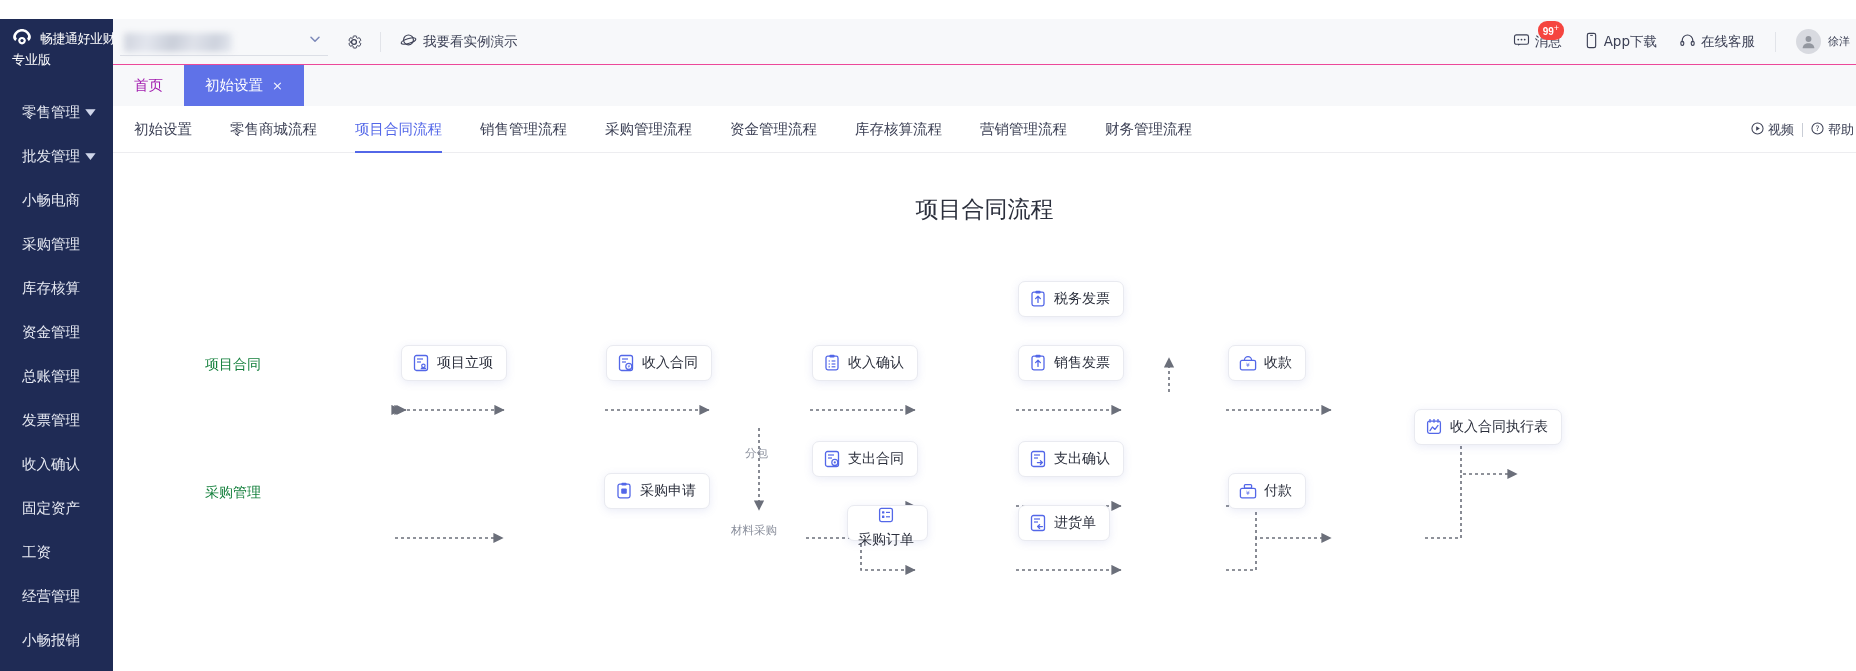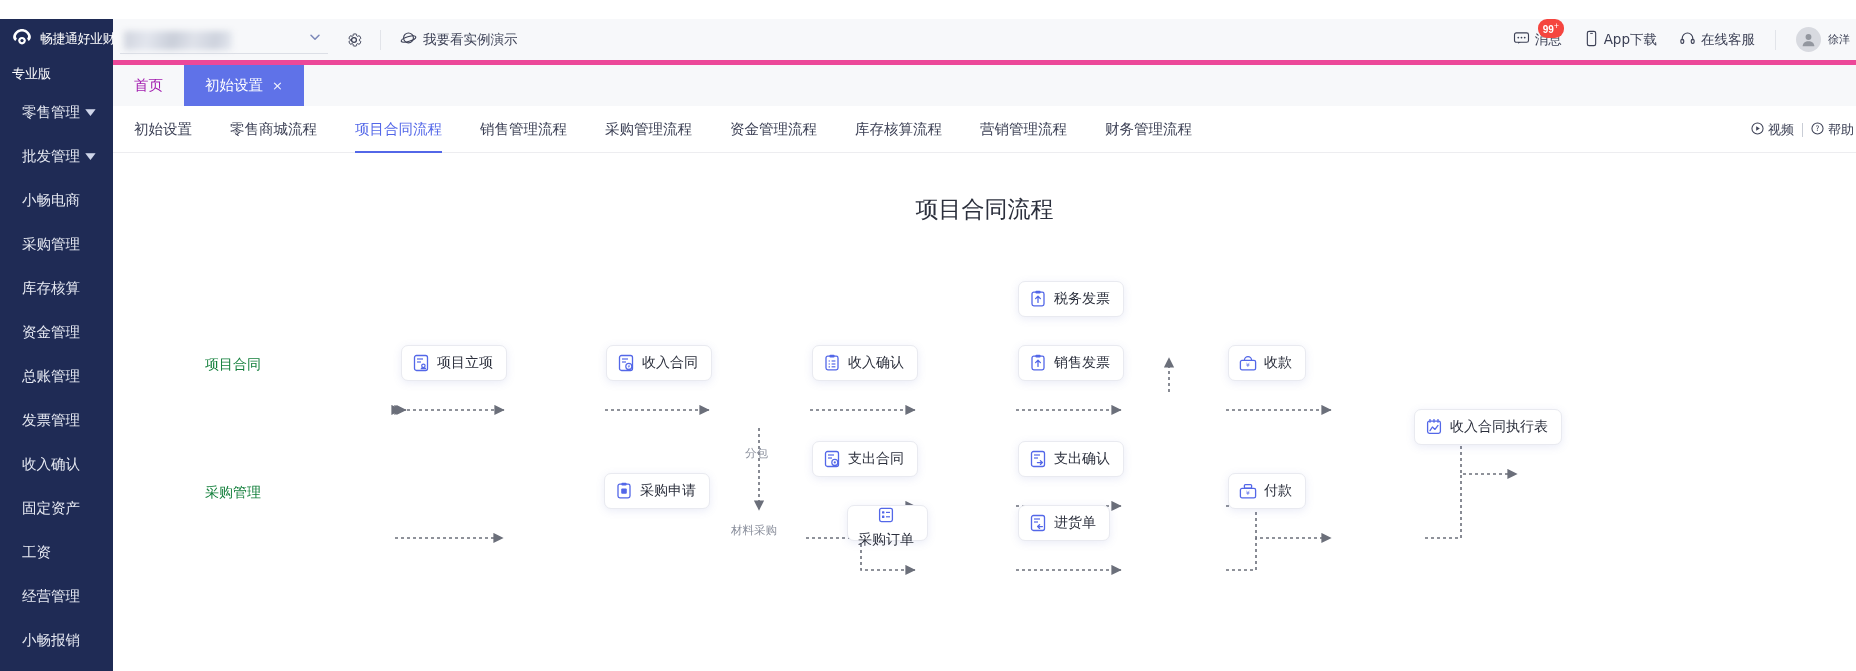--- a/index.html
+++ b/index.html
@@ -34,21 +34,21 @@
     width: 24px; height: 24px;
     flex: none;
     position: relative;
   }
   .logo-text {
     font-size: 13px; color: #fff; white-space: nowrap;
     letter-spacing: -0.5px;
     font-family: "DejaVu Sans", sans-serif;
   }
   .logo-pro {
-    margin-top: 14px; margin-left: 2px;
+    margin-top: 0; margin-left: 2px;
     font-size: 13px; color: #fff;
     font-family: "DejaVu Sans", sans-serif;
   }
   .nav { margin-top: 10px; }
   .nav-item {
     height: 44px;
     display: flex; align-items: center;
     padding-left: 22px;
     font-size: 14.5px;
     color: #e6e9f2;
@@ -62,21 +62,21 @@
     color: #cfd6ea;
     transform: scaleX(1.5);
     display: inline-block;
   }
 
   
   .topbar {
     position: absolute; left: 113px; top: 19px;
     width: 1743px; height: 46px;
     background: #f7f8fa;
-    border-bottom: 5px solid #ec4899;
+    border-bottom: 1px solid #ec4899;
     display: flex; align-items: center;
   }
   .org-select {
     position: relative;
     margin-left: 7px;
     width: 208px; height: 28px;
     display: flex; align-items: center;
     border-bottom: 1px solid #dcdfe6;
     cursor: pointer;
   }

